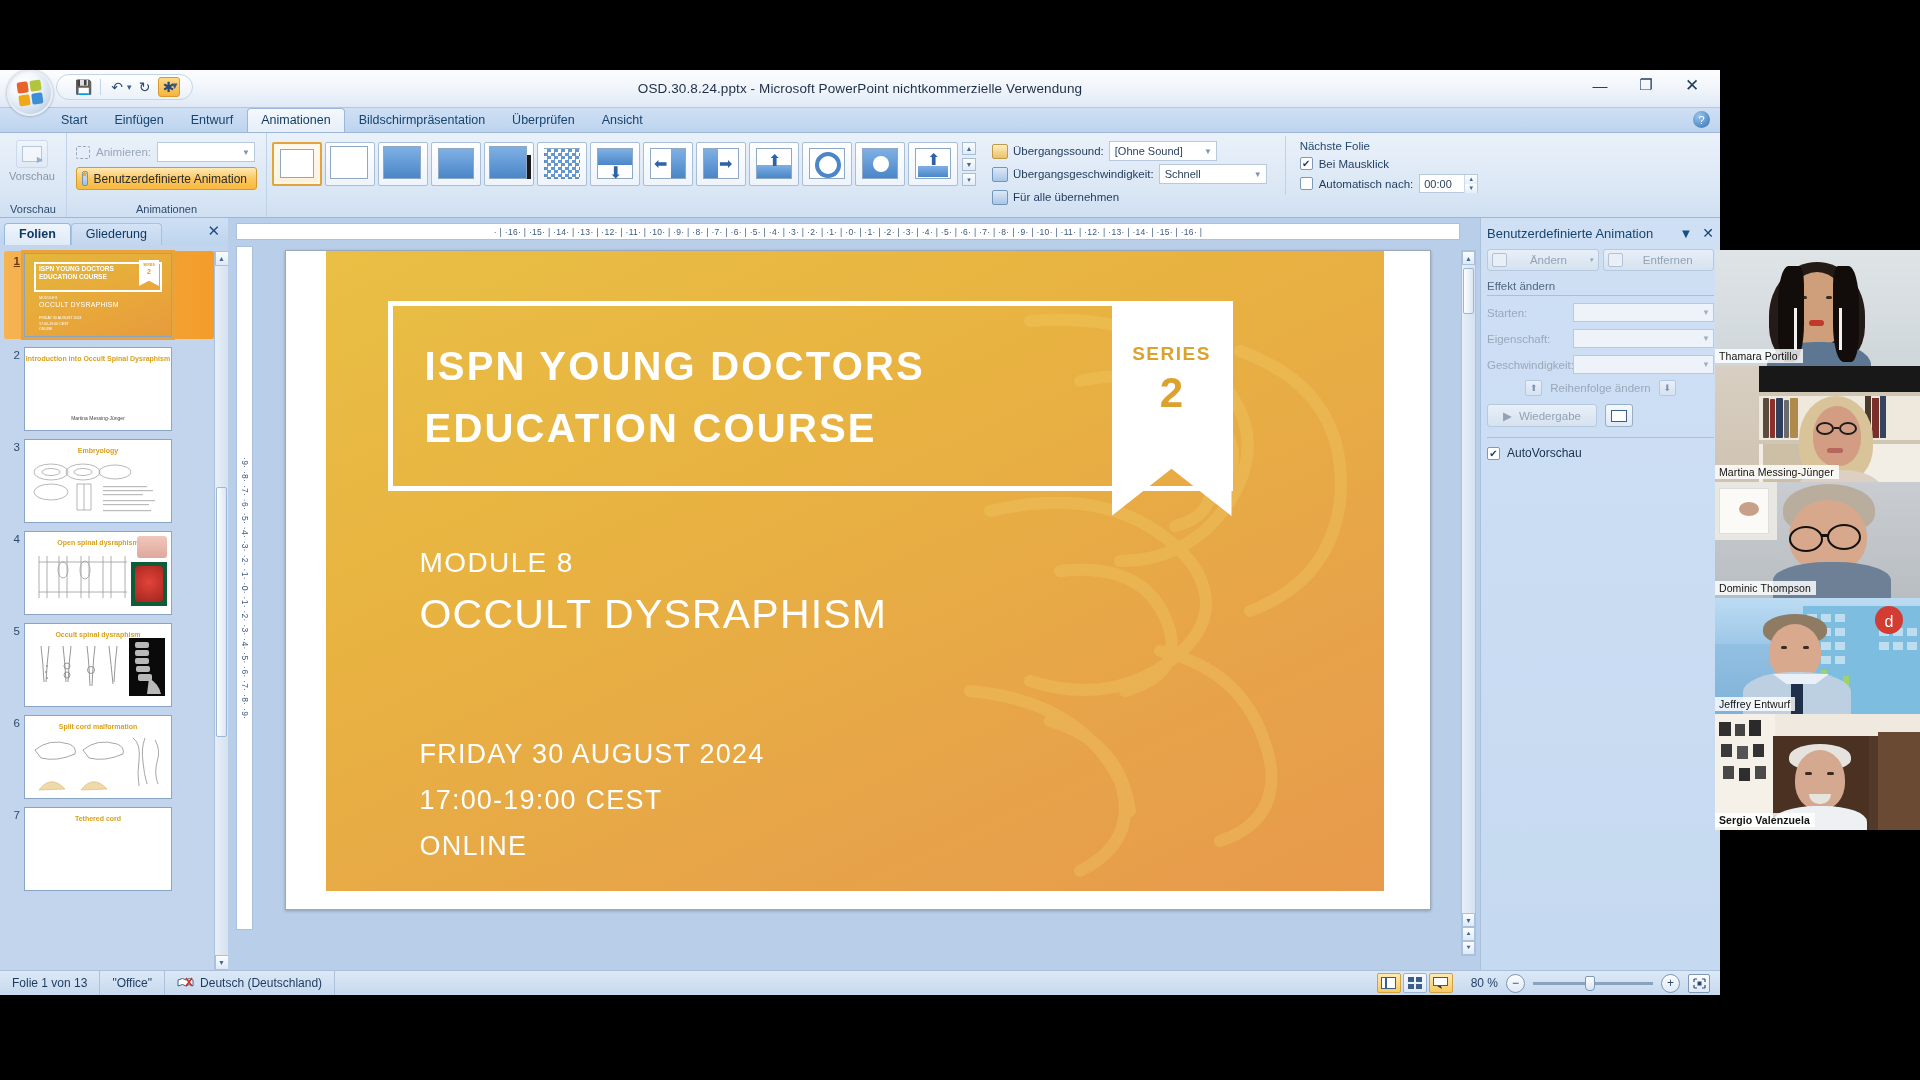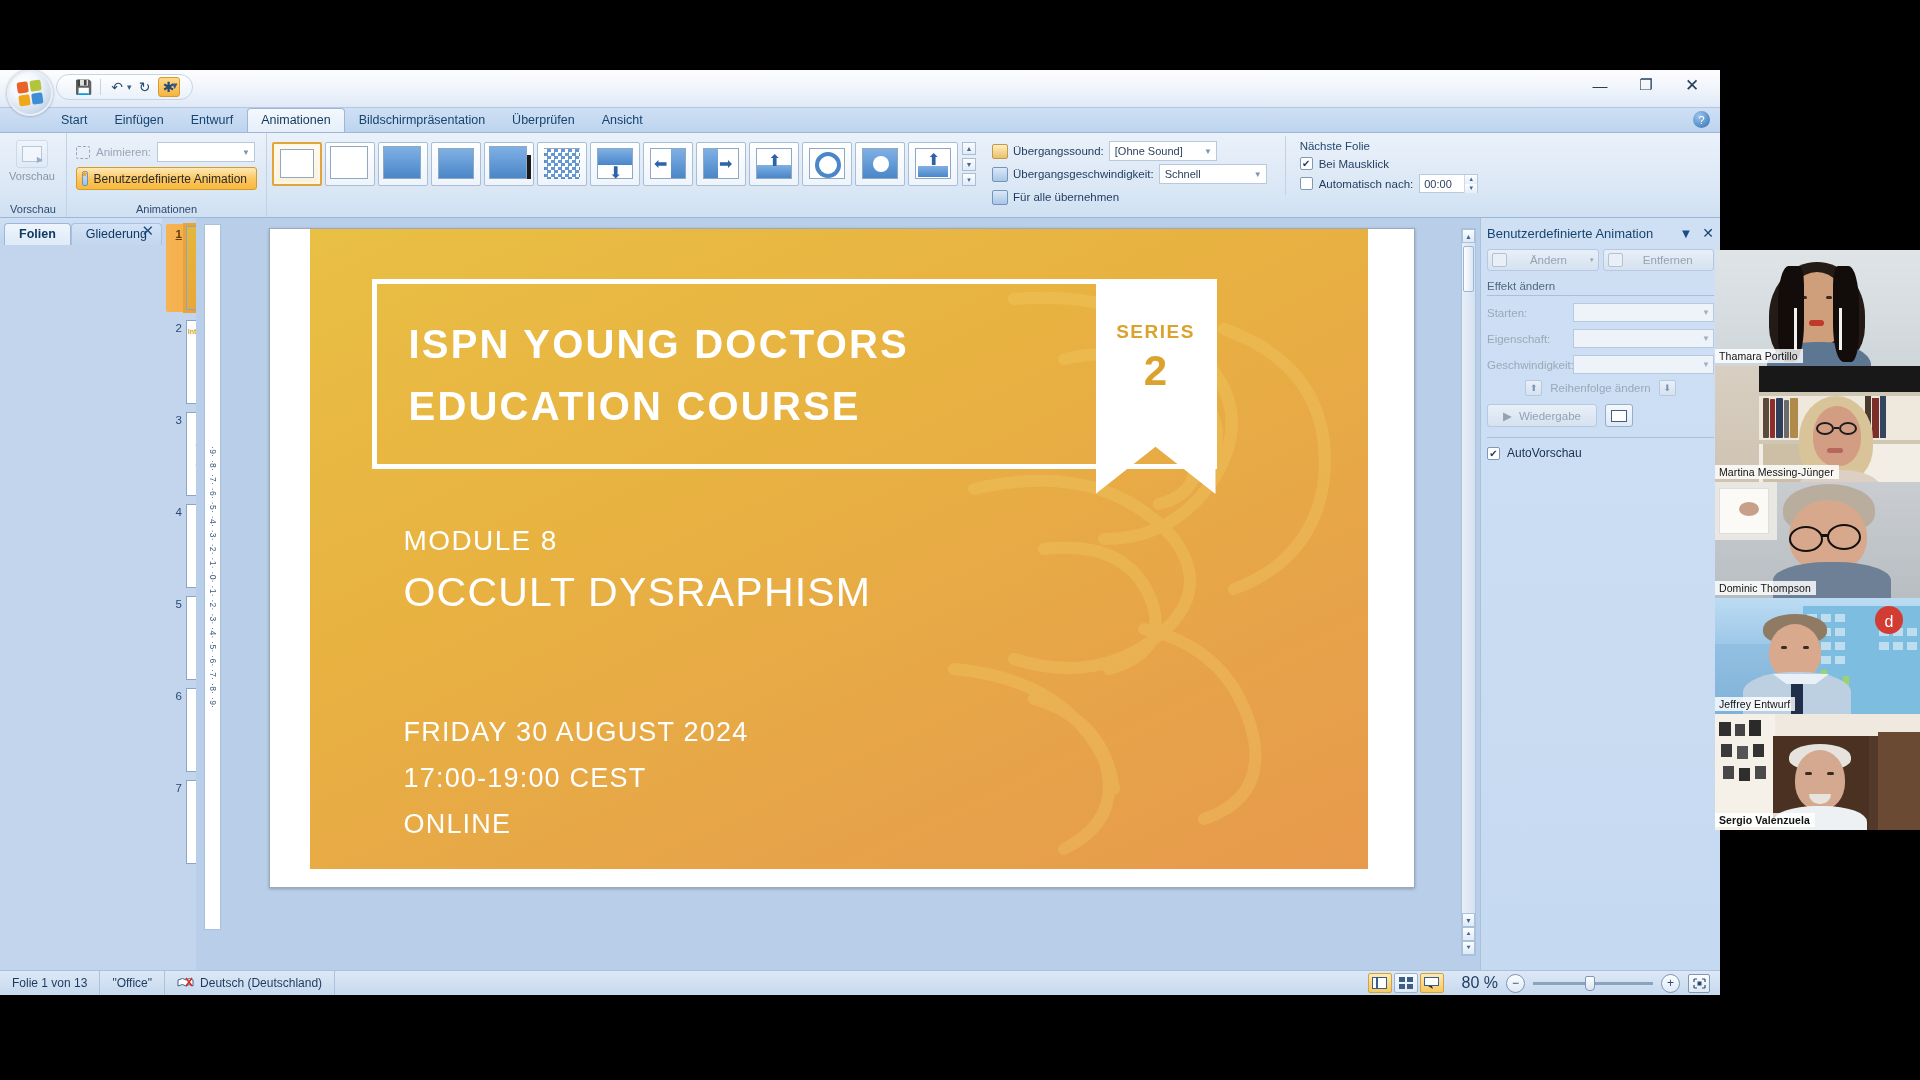--- a/index.html
+++ b/index.html
@@ -158,21 +158,21 @@
   .spin { display:flex; align-items:center; border:1px solid #b9c9dd; background:#fff; height:19px; }
   .spin .sv { width: 44px; font-size:11px; color:#2b4361; padding-left:4px; }
   .spin .sb { display:flex; flex-direction:column; border-left:1px solid #cdd9e8; }
   .spin .sb i { width:12px; height:9px; font-size:6px; display:flex; align-items:center; justify-content:center;
                 background:linear-gradient(#fbfdff,#e6eef8); color:#3f6897; font-style:normal; }
 
   
   .workspace { flex: 1; display: flex; position: relative; background: #b9cfe9; }
 
   
-  .slides-pane { width: 196px; display: flex; flex-direction: row; background: #c3d5ec; }
+  .slides-pane { width: 228px; display: flex; flex-direction: column; background: #c3d5ec; }
   .pane-tabs { height: 27px; display:flex; align-items:flex-end; position: relative;
                background: linear-gradient(#cfe0f5,#bdd4ee); padding-left: 4px; }
   .pane-tab { font-size: 12.5px; color:#0f3a63; padding: 3px 14px 4px; border-radius: 4px 4px 0 0; }
   .pane-tab.active { background: linear-gradient(#eef5fc,#dfeaf7); border:1px solid #9cb7d8; border-bottom:none;
                      font-weight: bold; }
   .pane-tab.inactive { background: linear-gradient(#d4e3f6,#c2d6ee); border:1px solid #a9c1dd; border-bottom:none; }
   .pane-close { position:absolute; right: 8px; top: 4px; font-size: 15px; color:#1d4d80; }
   .thumbs { flex:1; overflow:hidden; padding: 6px 0 0 4px; position: relative; display:flex; }
   .thumb-col { flex:1; }
   .thumb-row { display:flex; align-items:flex-start; margin-bottom: 8px; }
@@ -293,21 +293,21 @@
   
   .statusbar { height: 25px; background: linear-gradient(#dce8f6,#c7d9ee); border-top:1px solid #a9c1dd;
                display:flex; align-items:center; font-size: 12px; color:#1c3a5e; }
   .sb-item { padding: 0 12px; height: 100%; display:flex; align-items:center; gap:6px;
              border-right: 1px solid #adc2da; }
   .sb-spacer { flex: 1; }
   .sb-views { display:flex; gap:2px; padding-right: 10px; }
   .sb-view { width: 24px; height: 20px; border:1px solid #9cb3cd; border-radius:2px;
              background: linear-gradient(#f6fafd,#e0e9f4); display:flex; align-items:center; justify-content:center; }
   .sb-view.on { background: linear-gradient(#ffe9b4,#f7c95f); border-color:#d0a33f; }
-  .sb-zoom { font-size: 16px; padding: 0 8px; }
+  .sb-zoom { font-size: 12px; padding: 0 8px; }
   .zoom-track { width: 120px; height: 3px; background:#8aa3bf; position:relative; margin: 0 8px; }
   .zoom-knob { position:absolute; left: 52px; top:-6px; width:10px; height:15px; background:linear-gradient(#fdfdff,#dae5f1);
                border:1px solid #7d97b5; border-radius:2px 2px 4px 4px; }
   .zoom-btn { width: 19px; height:19px; border-radius:50%; border:1px solid #7d97b5;
               background: linear-gradient(#fbfdff,#dfe9f5); display:flex; align-items:center; justify-content:center;
               font-size: 12px; color:#2a4a70; }
   .fit-btn { width: 22px; height: 19px; border:1px solid #7d97b5; border-radius:2px; margin: 0 10px 0 8px;
              background: linear-gradient(#fbfdff,#dfe9f5); display:flex; align-items:center; justify-content:center;
              font-size: 10px; color:#2a4a70; }
   .lang-ico { width: 17px; height: 14px; position: relative; }
@@ -348,20 +348,21 @@
       </div>
       <div class="qat">
         <div class="qat-btn save">💾</div>
         <div class="qat-sep"></div>
         <div class="qat-btn">↶</div>
         <div class="qat-drop">▾</div>
         <div class="qat-btn">↻</div>
         <div class="qat-btn hl">✱</div>
       </div>
       <div class="qat-more">▾</div>
+      <div class="win-title">OSD.30.8.24.pptx - Microsoft PowerPoint nichtkommerzielle Verwendung</div>
       <div class="win-ctrls">
         <div>—</div>
         <div>❐</div>
         <div>✕</div>
       </div>
     </div>
 
     <div class="tabstrip">
       <div class="tab">Start</div>
       <div class="tab">Einfügen</div>
@@ -656,20 +657,21 @@
           </div>
           <div class="pane-scroll">
             <div class="ps-btn">▲</div>
             <div class="ps-thumb"></div>
             <div class="ps-btn">▼</div>
           </div>
         </div>
       </div>
 
       <div class="editor">
+        <div class="ruler-h">· | ·16· | ·15· | ·14· | ·13· | ·12· | ·11· | ·10· | ·9· | ·8· | ·7· | ·6· | ·5· | ·4· | ·3· | ·2· | ·1· | ·0· | ·1· | ·2· | ·3· | ·4· | ·5· | ·6· | ·7· | ·8· | ·9· | ·10· | ·11· | ·12· | ·13· | ·14· | ·15· | ·16· |</div>
         <div class="stage-wrap">
           <div class="ruler-v">·9· ·8· ·7· ·6· ·5· ·4· ·3· ·2· ·1· ·0· ·1· ·2· ·3· ·4· ·5· ·6· ·7· ·8· ·9·</div>
           <div class="stage">
 
             <div class="slide">
               <div class="slide-bg"></div>
               <svg class="brain" viewBox="0 0 560 620">
                 <path d="M120 30 q120 -10 190 60 q50 55 10 120 q-40 60 -110 60"></path>
                 <path d="M170 90 q90 -20 140 40 q30 45 -10 80"></path>
                 <path d="M230 150 q60 -10 70 40 q5 35 -35 45"></path>

